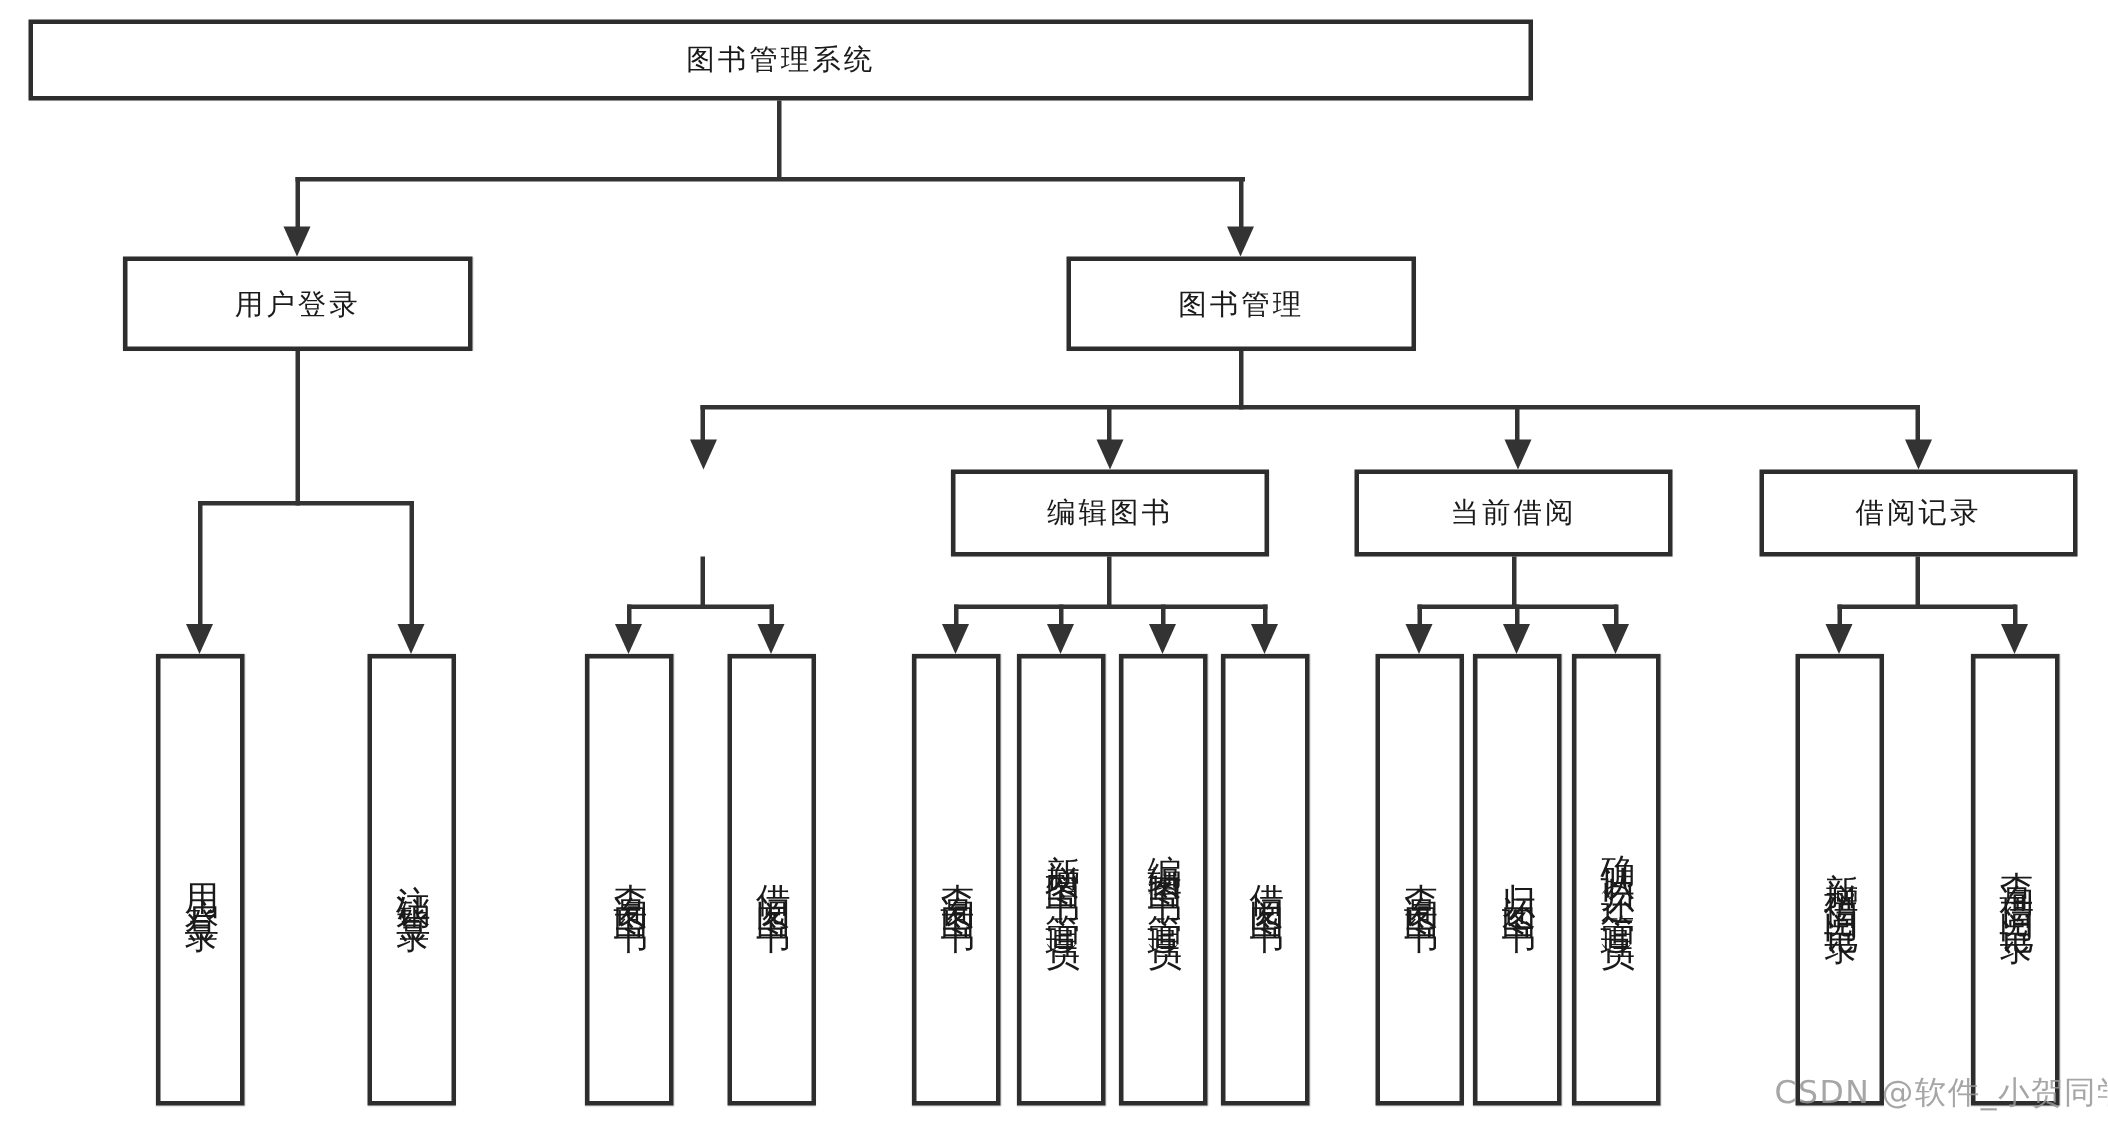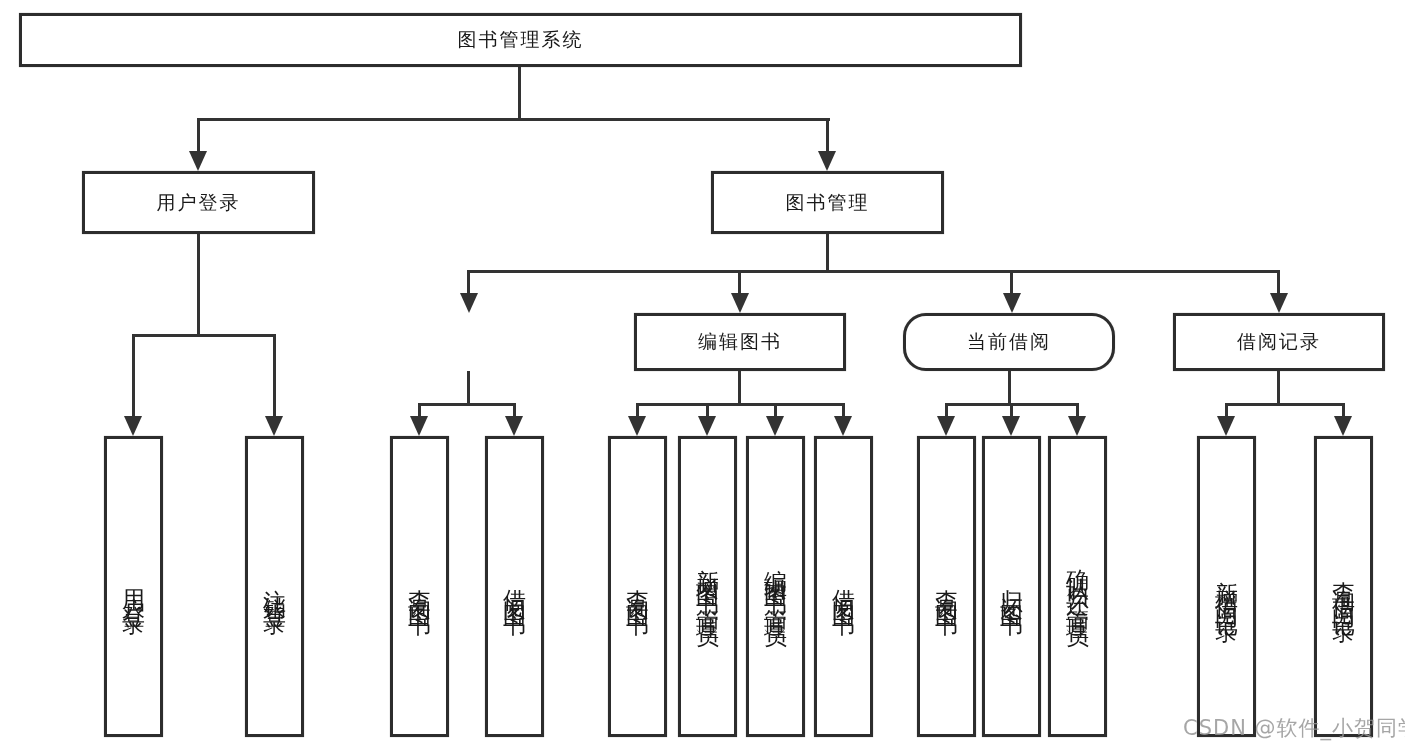--- a/index.html
+++ b/index.html
@@ -91,21 +91,21 @@
   <div class="line v" style="left:1010px;top:270px;height:26px;"></div>
   <div class="line v" style="left:1277px;top:270px;height:26px;"></div>
   <div class="arrow" style="left:460px;top:293px;"></div>
   <div class="arrow" style="left:731px;top:293px;"></div>
   <div class="arrow" style="left:1003px;top:293px;"></div>
   <div class="arrow" style="left:1270px;top:293px;"></div>
 
   <div class="box" style="left:634px;top:313px;width:212px;height:58px;">
     <span class="hlabel">编辑图书</span>
   </div>
-  <div class="box" style="left:903px;top:313px;width:212px;height:58px;border-radius:23px;">
+  <div class="box" style="left:903px;top:313px;width:212px;height:58px;">
     <span class="hlabel">当前借阅</span>
   </div>
   <div class="box" style="left:1173px;top:313px;width:212px;height:58px;">
     <span class="hlabel">借阅记录</span>
   </div>
 
   <div class="line v" style="left:467px;top:371px;height:35px;"></div>
   <div class="line h" style="left:418px;top:403px;width:98px;"></div>
   <div class="line v" style="left:418px;top:403px;height:15px;"></div>
   <div class="line v" style="left:513px;top:403px;height:15px;"></div>

